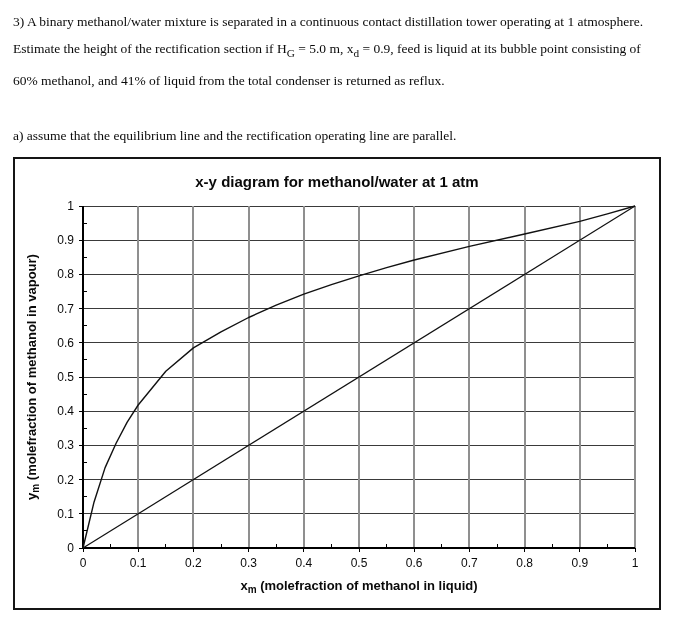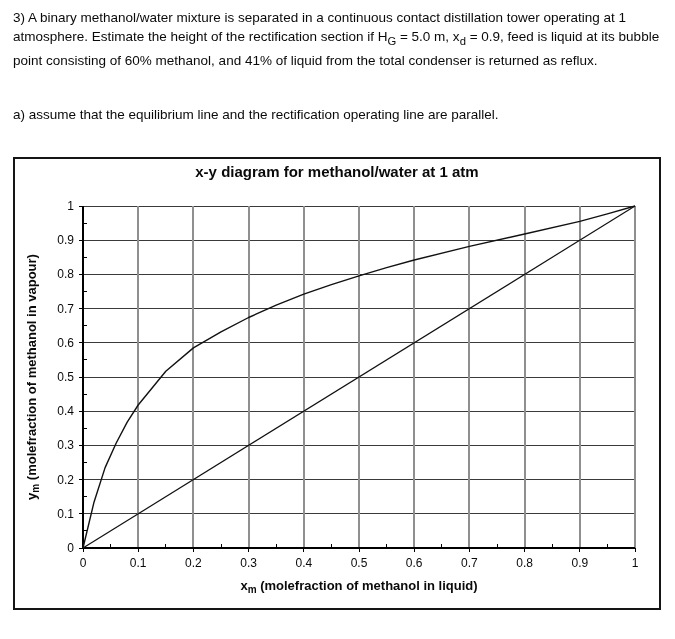--- a/index.html
+++ b/index.html
@@ -2,29 +2,29 @@
 <html><head>
 <meta charset="utf-8">
 <style>
   html,body{margin:0;padding:0;}
   body{
     width:675px;height:639px;background:#ffffff;color:#000;
     font-family:"Liberation Sans",sans-serif;position:relative;overflow:hidden;
   }
   .problem{
     position:absolute;left:13px;top:8px;width:652px;
-    font-size:13.5px;line-height:19px;color:#0a0a0a;
+    font-size:13.5px;line-height:27px;color:#0a0a0a;font-family:Liberation Serif, serif;
   }
-  .problem .items{margin-top:35px;}
+  .problem .items{margin-top:28px;}
   .chart-panel{
     position:absolute;left:13px;top:157px;width:648px;height:453px;
     border:2px solid #151515;box-sizing:border-box;background:#fff;
   }
   .chart-title{
-    height:30px;box-sizing:border-box;padding-top:4px;
+    height:30px;box-sizing:border-box;padding-top:14px;
     text-align:center;font-weight:bold;font-size:15px;color:#0a0a0a;
   }
   svg text{font-family:"Liberation Sans",sans-serif;fill:#0a0a0a;}
 </style>
 </head>
 <body>
 
 <div class="problem">
   <div><span>3) A binary methanol/water mixture is separated in a continuous contact distillation tower operating at 1 atmosphere. Estimate the height of the rectification section if H</span><sub>G</sub><span> = 5.0 m, x</span><sub>d</sub><span> = 0.9, feed is liquid at its bubble point consisting of 60% methanol, and 41% of liquid from the total condenser is returned as reflux.</span></div>
   <div class="items">

